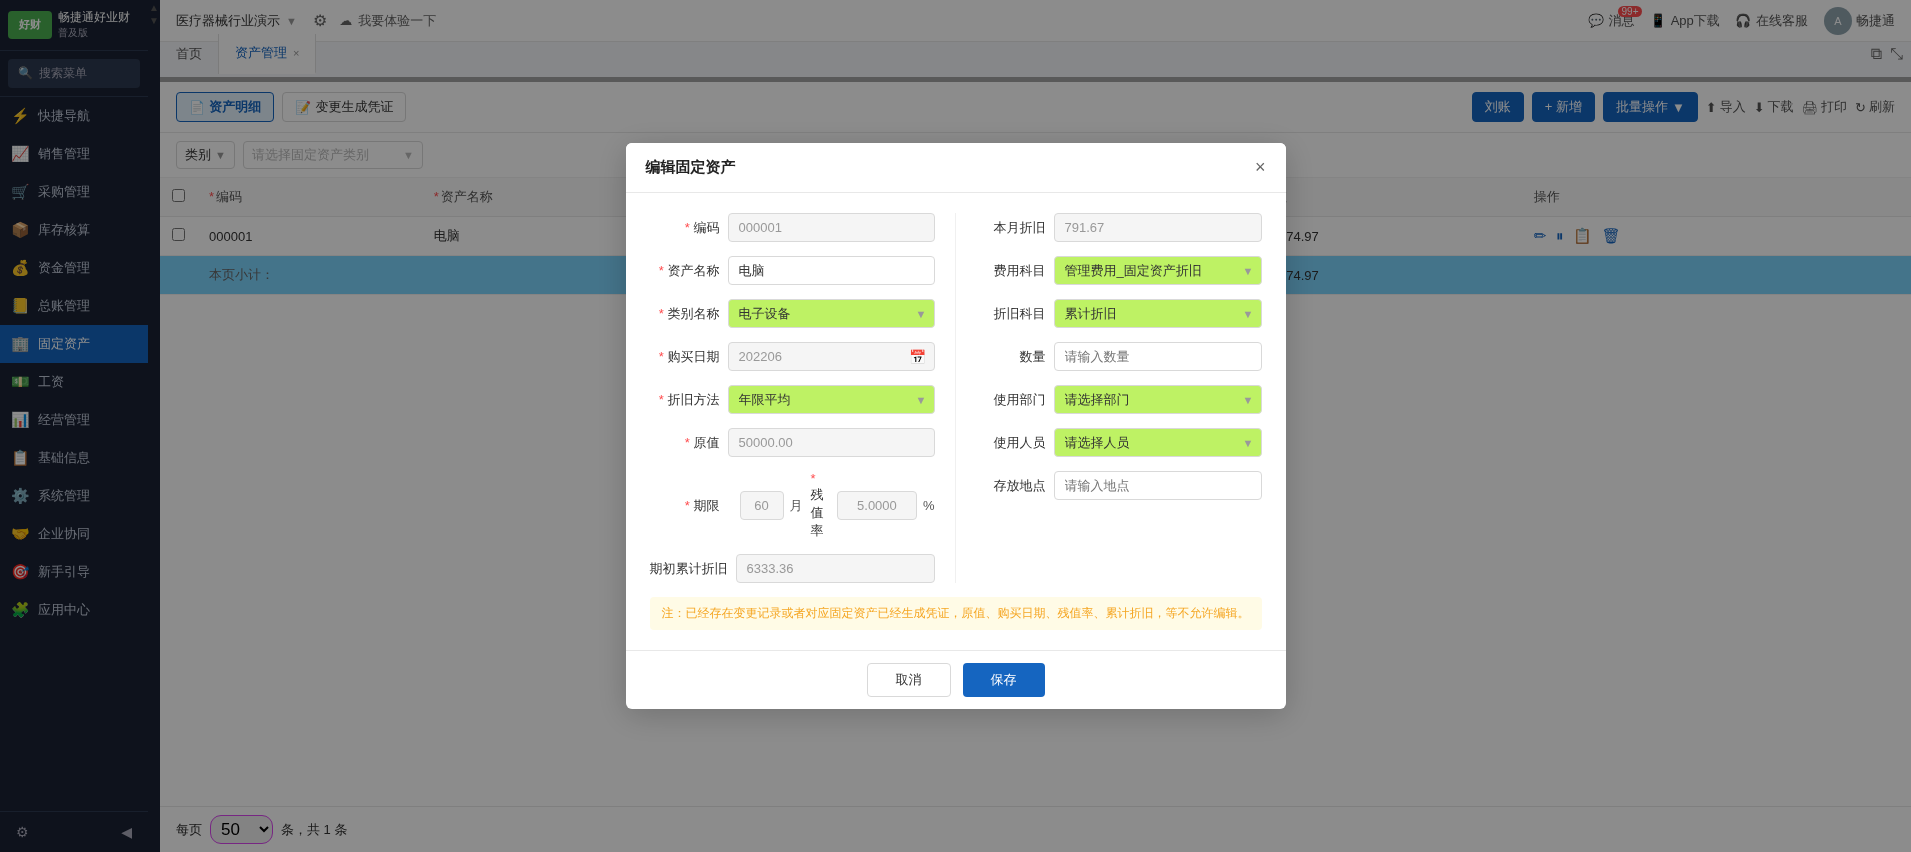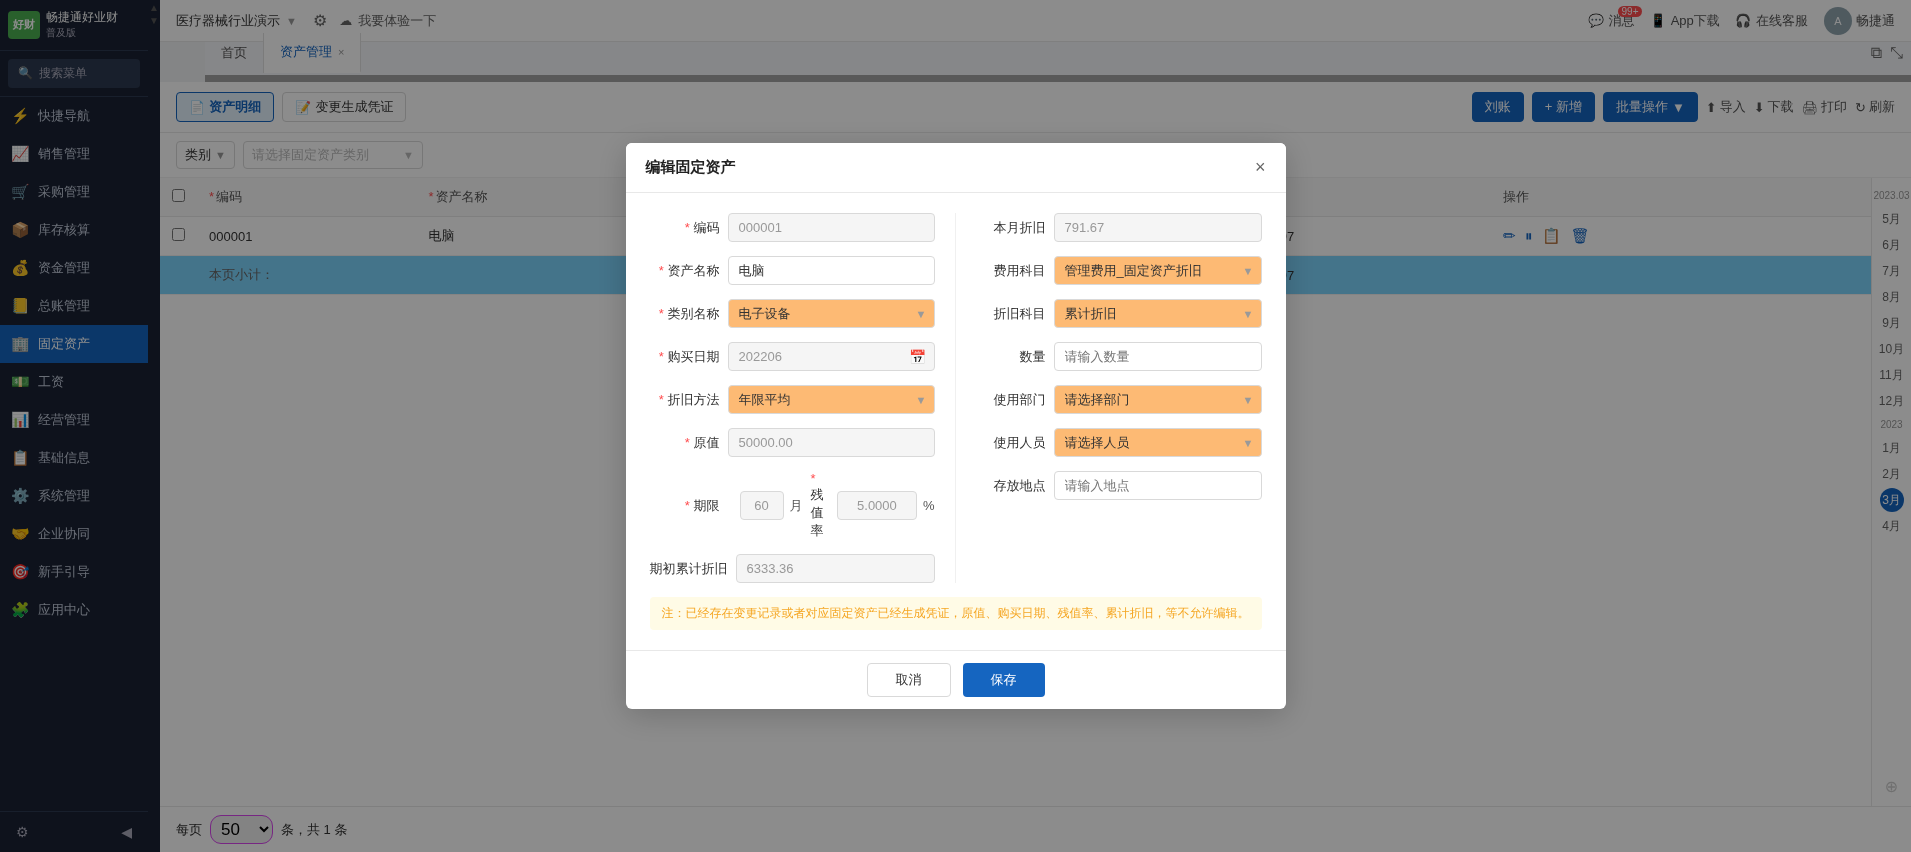--- a/index.html
+++ b/index.html
@@ -17,21 +17,21 @@
     }
     .sidebar-header {
       background: #1a2233;
       padding: 10px 8px;
       display: flex;
       align-items: center;
       gap: 6px;
       border-bottom: 1px solid #2d3a50;
     }
     .sidebar-logo-icon {
-      width: 32px; height: 28px;
+      width: 44px; height: 28px;
       background: #4caf50;
       border-radius: 4px;
       display: flex; align-items: center; justify-content: center;
       color: white; font-size: 11px; font-weight: bold;
     }
     .sidebar-header-text {
       color: #fff;
       font-size: 12px;
       line-height: 1.3;
     }
@@ -149,24 +149,23 @@
       display: flex; align-items: center; justify-content: center;
       color: #fff; font-size: 11px;
     }
 
     
     .tabbar {
       background: #f5f6fa;
       height: 40px;
       display: flex;
       align-items: center;
-      border-bottom: 7px solid #a3a3a3;
+      border-bottom: 5px solid #a3a3a3;
       padding: 0 0 12px 0;
       flex-shrink: 0;
-      margin-left: 45px;
     }
     .tab-item {
       height: 40px;
       display: flex;
       align-items: center;
       padding: 0 16px;
       cursor: pointer;
       font-size: 13px;
       color: #555;
       border-right: 1px solid #e0e0e0;
@@ -324,21 +323,21 @@
       flex: 1;
       position: relative;
     }
     .form-select-wrap select {
       width: 100%;
       border: 1px solid #d9d9d9;
       border-radius: 4px;
       padding: 6px 28px 6px 10px;
       font-size: 13px;
       color: #333;
-      background: #fdba74;
+      background: #bef264;
       appearance: none;
       cursor: pointer;
       outline: none;
     }
     .form-select-arrow {
       position: absolute; right: 8px; top: 50%; transform: translateY(-50%);
       color: #999; pointer-events: none; font-size: 11px;
     }
     .form-date-wrap {
       flex: 1; position: relative;
@@ -628,38 +627,20 @@
                 <td></td>
                 <td colspan="3" style="color:#666;">本页小计：</td>
                 <td>6,333.36</td>
                 <td>42,874.97</td>
                 <td></td>
               </tr>
             </tbody>
           </table>
         </div>
 
-        <div class="right-panel">
-          <div class="calendar-month">2023.03</div>
-          <div class="calendar-day">5月</div>
-          <div class="calendar-day">6月</div>
-          <div class="calendar-day">7月</div>
-          <div class="calendar-day">8月</div>
-          <div class="calendar-day">9月</div>
-          <div class="calendar-day">10月</div>
-          <div class="calendar-day">11月</div>
-          <div class="calendar-day">12月</div>
-          <div class="calendar-month">2023</div>
-          <div class="calendar-day">1月</div>
-          <div class="calendar-day">2月</div>
-          <div class="calendar-day today">3月</div>
-          <div class="calendar-day">4月</div>
-          <div style="flex:1;"></div>
-          <div class="calendar-day" style="margin-bottom:8px;font-size:16px;color:#ccc;">⊕</div>
-        </div>
       </div>
 
       <div class="table-footer">
         <span>每页</span>
         <select class="page-size-select">
           <option>50</option>
           <option>100</option>
           <option>200</option>
         </select>
         <span>条，共 1 条</span>

